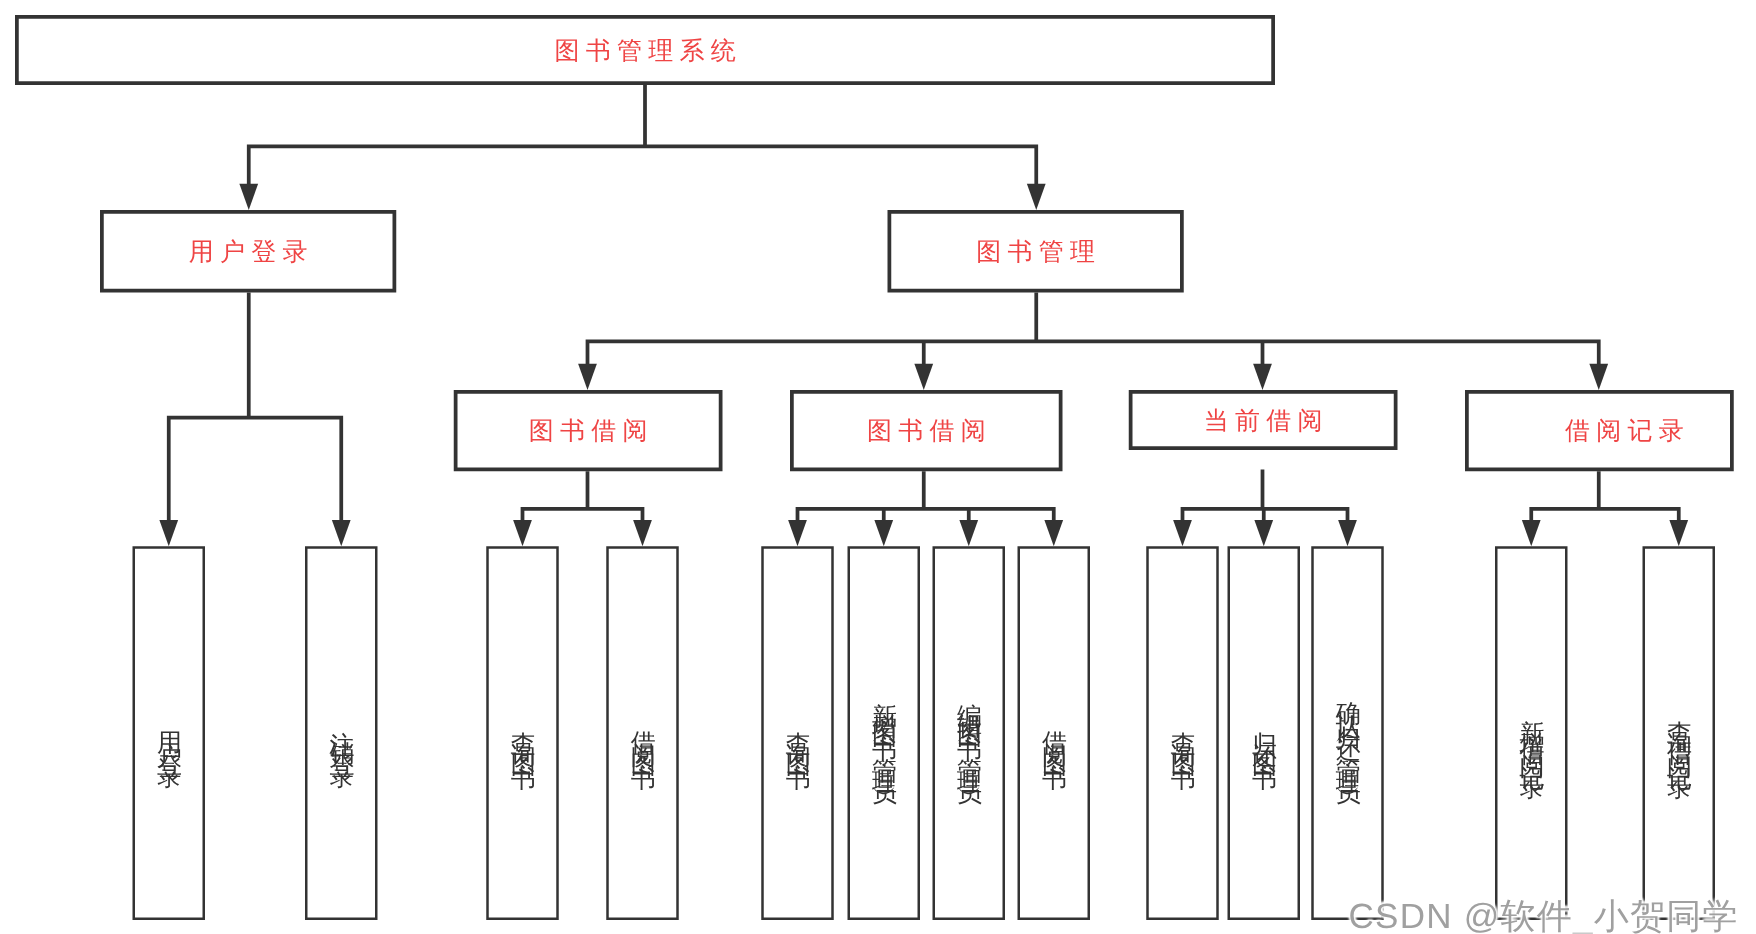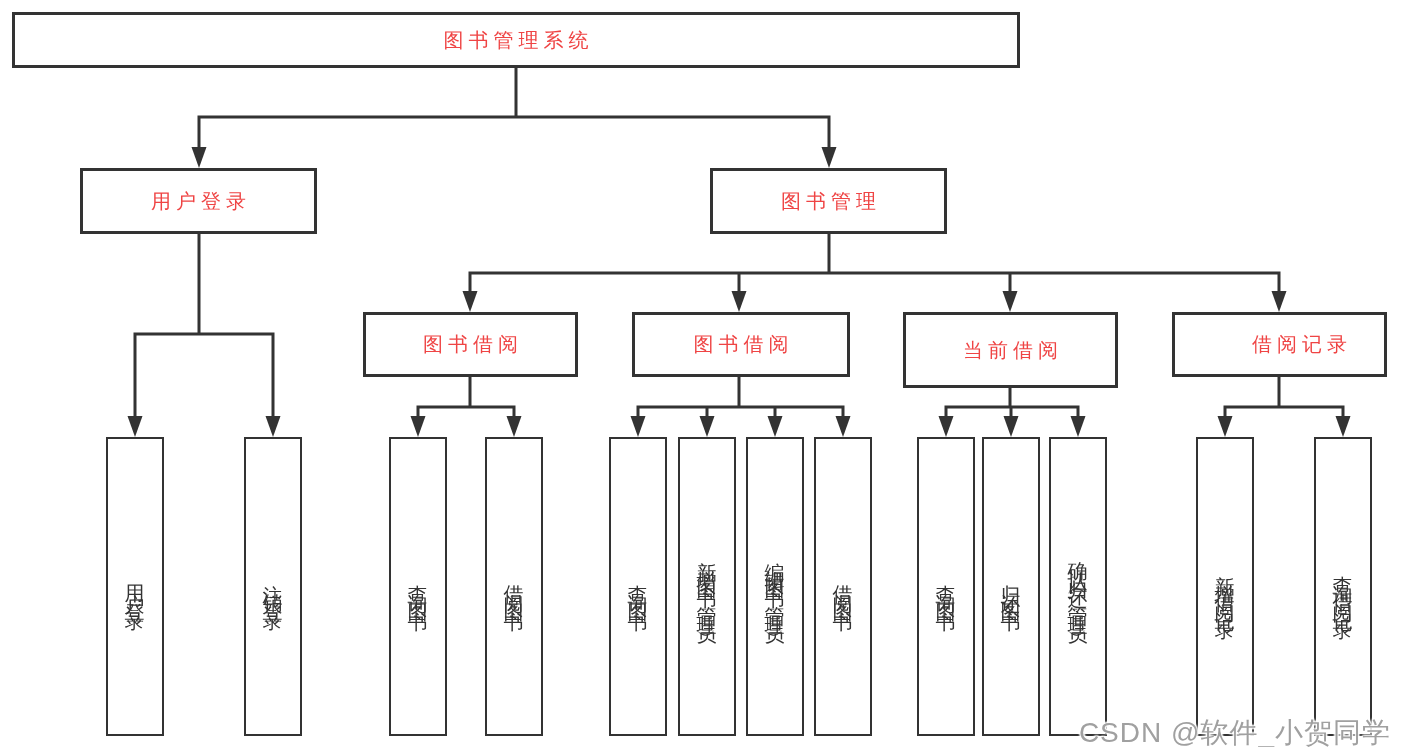--- a/index.html
+++ b/index.html
@@ -100,21 +100,21 @@
     </g>
   </svg>
 
   <div class="hbox" style="left:12px; top:12px; width:1008px; height:56px;">图书管理系统</div>
 
   <div class="hbox" style="left:80px; top:168px; width:237px; height:66px;">用户登录</div>
   <div class="hbox" style="left:710px; top:168px; width:237px; height:66px;">图书管理</div>
 
   <div class="hbox" style="left:363px; top:312px; width:215px; height:65px;">图书借阅</div>
   <div class="hbox" style="left:632px; top:312px; width:218px; height:65px;">图书借阅</div>
-  <div class="hbox" style="left:903px; top:312px; width:215px; height:76px;">当前借阅</div>
+  <div class="hbox" style="left:903px; top:312px; width:215px; height:48px;">当前借阅</div>
   <div class="hbox" style="left:1172px; top:312px; width:215px; height:65px;padding-left:40px;">借阅记录</div>
 
   <div class="vbox" style="left:106px;">
     <span class="vlabel">用户登录</span>
   </div>
   <div class="vbox" style="left:244px;">
     <span class="vlabel">注销登录</span>
   </div>
 
   <div class="vbox" style="left:389px;">

